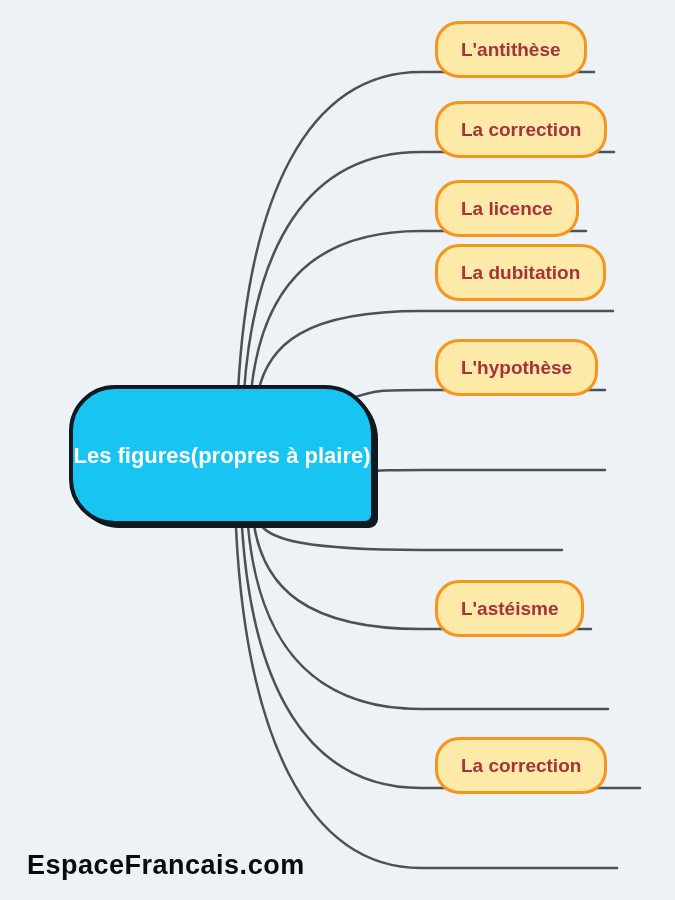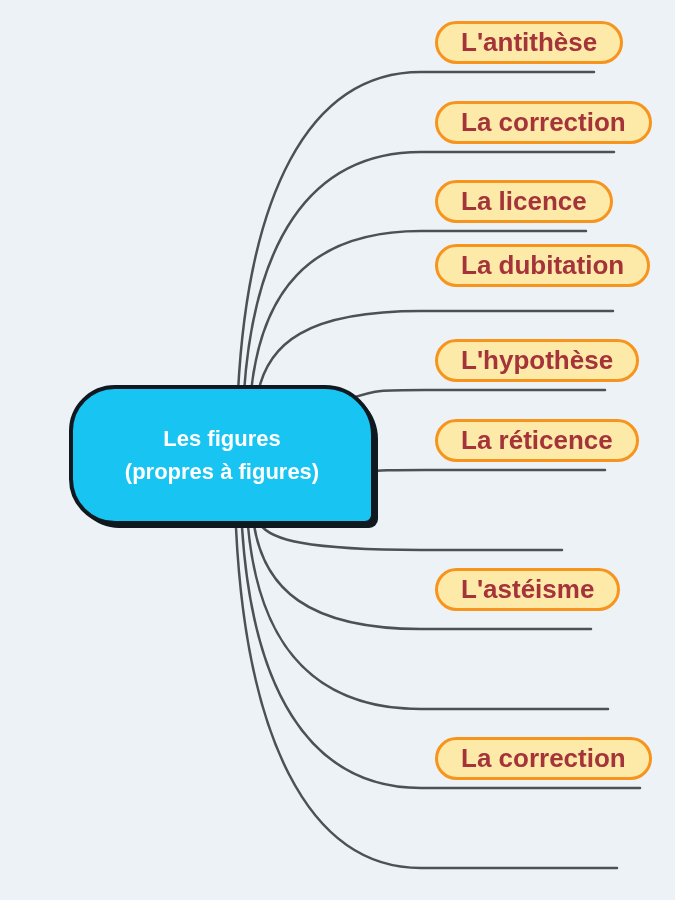--- a/index.html
+++ b/index.html
@@ -19,40 +19,40 @@
     left: 0;
     top: 0;
     z-index: 1;
   }
   .branch {
     position: absolute;
     left: 435px;
     z-index: 2;
     display: inline-block;
     box-sizing: border-box;
-    padding: 7px 23px;
+    padding: 14px 23px;
     border: 3px solid var(--branch-border, #f7941e);
     border-radius: 24px;
     background: var(--branch-fill, #fde9a8);
     color: var(--branch-text, #a5333a);
-    font-size: 26px;
+    font-size: 19px;
     line-height: 23px;
     font-weight: bold;
     white-space: nowrap;
   }
   .center-node {
     position: absolute;
     left: 69px;
     top: 385px;
     width: 306px;
     height: 140px;
     z-index: 3;
     box-sizing: border-box;
     display: flex;
-    flex-direction: column;
+    flex-direction: row;
     align-items: center;
     justify-content: center;
     background: var(--center-fill, #18c4f2);
     border: 4px solid var(--center-border, #10191f);
     border-radius: 46px 50px 10px 46px;
     box-shadow: 4px 4px 0 -1px var(--center-border, #10191f);
     color: var(--center-text, #ffffff);
     font-size: 22px;
     line-height: 33px;
     font-weight: bold;
@@ -83,26 +83,26 @@
       <path d="M 374 471 C 399 470, 380 470, 425 470 L 605 470" fill="none" stroke="#4b5156" stroke-width="2.5" stroke-linecap="round"></path>
       <path d="M 260 524 C 270 539.6, 306 550, 421 550 L 562 550" fill="none" stroke="#4b5156" stroke-width="2.5" stroke-linecap="round"></path>
       <path d="M 254 525 C 264 587.4, 306 629, 421 629 L 591 629" fill="none" stroke="#4b5156" stroke-width="2.5" stroke-linecap="round"></path>
       <path d="M 248 526 C 258 635.8, 306 709, 421 709 L 608 709" fill="none" stroke="#4b5156" stroke-width="2.5" stroke-linecap="round"></path>
       <path d="M 242 527 C 252 683.6, 306 788, 421 788 L 640 788" fill="none" stroke="#4b5156" stroke-width="2.5" stroke-linecap="round"></path>
       <path d="M 236 528 C 246 732, 306 868, 421 868 L 617 868" fill="none" stroke="#4b5156" stroke-width="2.5" stroke-linecap="round"></path>
     </svg>
 
   <div class="center-node">
     <div>Les figures</div>
-    <div>(propres à figures)</div>
+    <div>(propres à plaire)</div>
   </div>
 
   <div class="branch" style="top:21px">L'antithèse</div>
   <div class="branch" style="top:101px">La correction</div>
   <div class="branch" style="top:180px">La licence</div>
   <div class="branch" style="top:244px">La dubitation</div>
   <div class="branch" style="top:339px">L'hypothèse</div>
-  <div class="branch" style="top:419px">La réticence</div>
-  <div class="branch" style="top:568px">L'astéisme</div>
+  <div class="branch" style="top:580px">L'astéisme</div>
   <div class="branch" style="top:737px">La correction</div>
 
+  <div class="watermark">EspaceFrancais.com</div>
 
 </div>
 
 </body></html>

